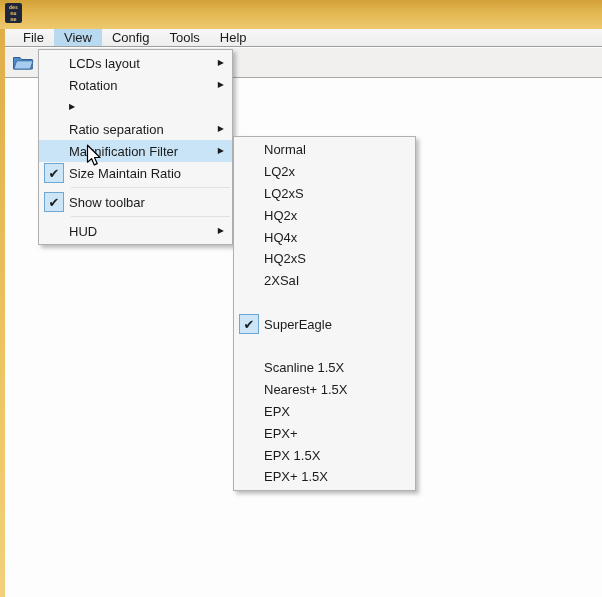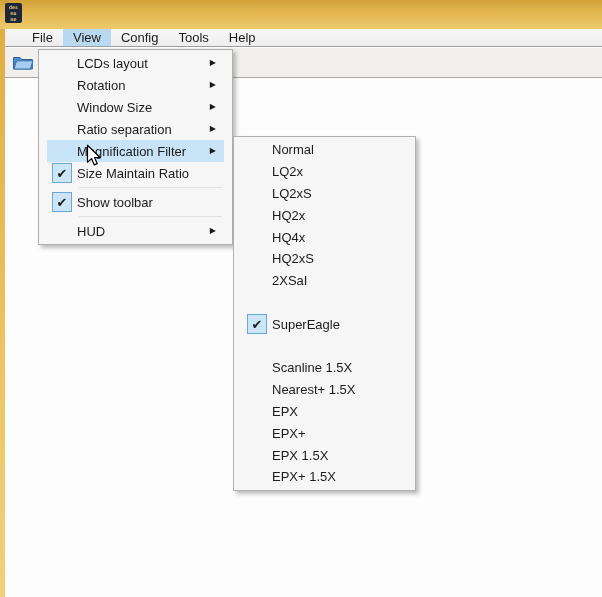--- a/index.html
+++ b/index.html
@@ -29,21 +29,21 @@
   .app-icon span{
     font-family:"DejaVu Sans Mono",monospace;font-size:5px;line-height:6px;
     color:#e3c468;font-weight:bold;letter-spacing:0;
   }
 
   
   .menubar{
     position:absolute;left:5px;top:29px;width:597px;height:18px;
     background:linear-gradient(180deg,#f7f7f7 0%,#eeeeee 100%);
     border-bottom:1px solid #9e9e9e;
-    display:flex;align-items:stretch;padding-left:17px;box-sizing:border-box;
+    display:flex;align-items:stretch;padding-left:8px;box-sizing:border-box;
   }
   .mb-item{
     padding:0 10px;line-height:18px;cursor:default;white-space:nowrap;
   }
   .mb-item.active{background:#b9d9f0;}
 
   
   .toolbar{
     position:absolute;left:5px;top:48px;width:597px;height:30px;
     background:#f1f0ee;border-bottom:1px solid #aaa69f;
@@ -52,21 +52,21 @@
   .tb-btn{display:flex;align-items:center;padding:2px 3px;cursor:default;}
   .tb-caret{font-size:9px;color:#1b1b1b;margin-left:4px;line-height:1;}
 
   
   .client{position:absolute;left:5px;top:78px;width:597px;height:519px;background:#fdfdfd;}
 
   
   .menu{
     position:absolute;background:#f6f6f6;border:1px solid #b0b0b0;
     box-shadow:3px 3px 4px rgba(0,0,0,0.25);
-    box-sizing:border-box;padding:2px 8px;
+    box-sizing:border-box;padding:2px 0;
   }
   .menu.view{left:38px;top:49px;width:195px;z-index:10;}
   .menu.sub{left:233px;top:136px;width:183px;z-index:11;}
 
   .mi{display:flex;align-items:center;height:22px;cursor:default;}
   .menu.sub .mi{height:21.8px;}
   .mi .gutter{width:30px;flex:0 0 30px;display:flex;align-items:center;justify-content:center;height:100%;}
   .mi .lbl{flex:1;white-space:nowrap;overflow:hidden;}
   .mi .arrow{flex:0 0 auto;margin-right:8px;font-size:8px;line-height:1;color:#1b1b1b;}
   .mi.hl{background:#c9e4f6;}
@@ -122,21 +122,20 @@
       <span class="lbl">LCDs layout</span>
       <span class="arrow">▶</span>
     </div>
     <div class="mi">
       <span class="gutter"></span>
       <span class="lbl">Rotation</span>
       <span class="arrow">▶</span>
     </div>
     <div class="mi">
       <span class="gutter"></span>
-      <span class="lbl">Window Size</span>
       <span class="arrow">▶</span>
     </div>
     <div class="mi">
       <span class="gutter"></span>
       <span class="lbl">Ratio separation</span>
       <span class="arrow">▶</span>
     </div>
     <div class="mi hl">
       <span class="gutter"></span>
       <span class="lbl">Magnification Filter</span>

